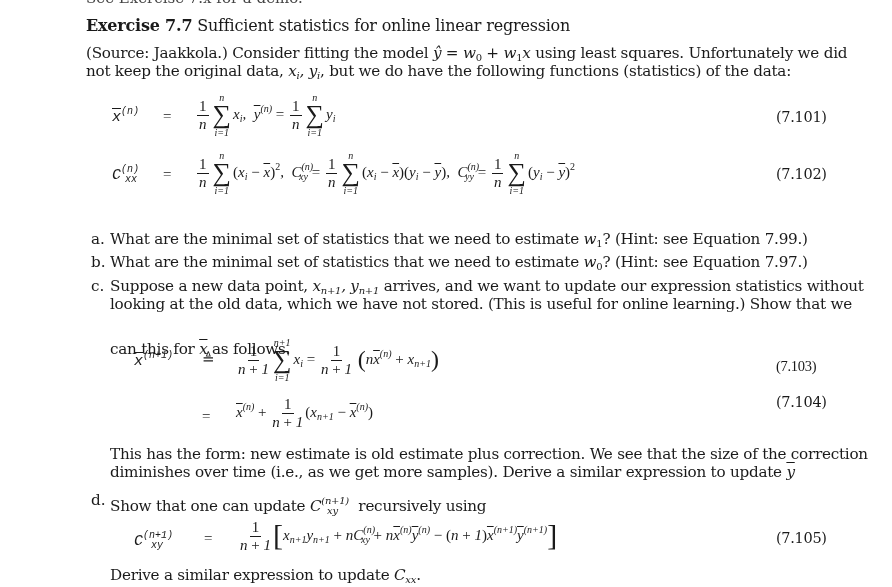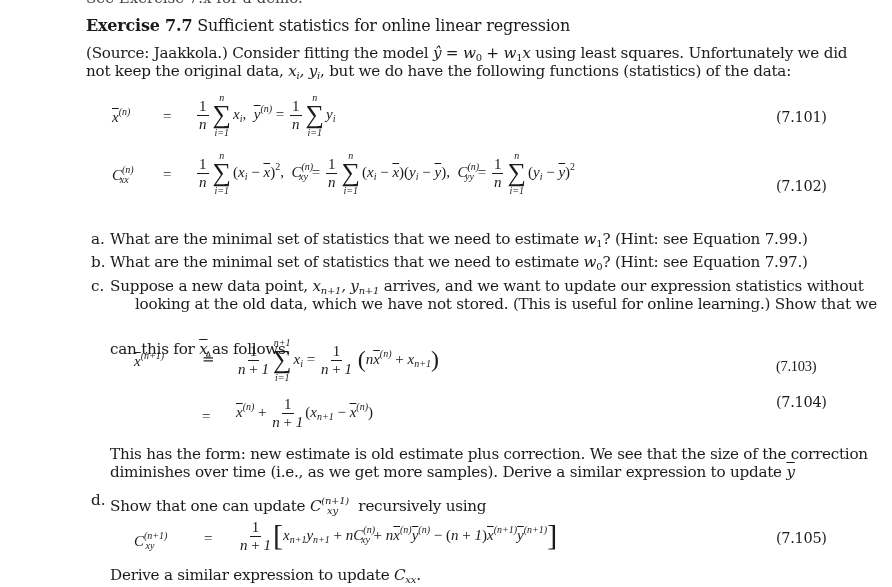--- a/index.html
+++ b/index.html
@@ -7,21 +7,21 @@
   body { position: relative; font-family: "DejaVu Serif", "Liberation Serif", serif; color: #1a1a1a; }
   .page { position: absolute; left: 0; top: 0; width: 742px; height: 587px; }
   .clipped-top { position: absolute; left: 86px; top: -11px; font-size: 15px; color: #444; white-space: nowrap; }
   .title { position: absolute; left: 86px; top: 16px; font-size: 16px; white-space: nowrap; letter-spacing: -0.2px; }
   .title b { font-weight: bold; }
   .para { position: absolute; font-size: 15.2px; line-height: 19px; white-space: nowrap; letter-spacing: -0.25px; }
   .m { font-family: "DejaVu Serif", "Liberation Serif", serif; font-style: italic; }
   .mr { font-style: normal; }
   .eqnum { position: absolute; left: 776px; font-size: 14.5px; letter-spacing: -0.3px; }
   .eq { position: absolute; font-size: 15px; white-space: nowrap; font-family: "Liberation Serif", "DejaVu Serif", serif; }
-  .lhs { position: absolute; font-size: 15px; font-family: Liberation Serif, serif; }
+  .lhs { position: absolute; font-size: 15px; font-family: Liberation Mono, monospace; }
   .rel { position: absolute; font-size: 15px; font-family: "Liberation Serif", "DejaVu Serif", serif; }
   .ol { text-decoration: overline; }
   sup { font-size: 10px; vertical-align: 7px; font-style: italic; }
   sub { font-size: 10px; vertical-align: -3px; font-style: italic; }
   .frac { display: inline-flex; flex-direction: column; align-items: center; vertical-align: middle; margin: 0 2px; }
   .frac .num { font-style: normal; border-bottom: 1px solid #1a1a1a; padding: 0 2px; line-height: 17px; }
   .frac .den { font-style: italic; line-height: 17px; }
   .sum { display: inline-flex; flex-direction: column; align-items: center; vertical-align: middle; margin: 0 2px; }
   .sum .top { font-size: 10px; font-style: italic; line-height: 10px; }
   .sum .sig { font-size: 26px; line-height: 24px; font-style: normal; }
@@ -89,37 +89,37 @@
         <span class="bot">i=1</span>
       </span><span class="mr">(</span>x<sub>i</sub> <span class="mr">−</span> <span class="ol">x</span><span class="mr">)(</span>y<sub>i</sub> <span class="mr">−</span> <span class="ol">y</span><span class="mr">)</span>,&nbsp;&nbsp;C<sup style="margin-right:-14px">(n)</sup><sub>yy</sub> <span class="mr">=</span> <span class="frac">
         <span class="num">1</span>
         <span class="den">n</span>
       </span><span class="sum">
         <span class="top">n</span>
         <span class="sig">∑</span>
         <span class="bot">i=1</span>
       </span><span class="mr">(</span>y<sub>i</sub> <span class="mr">−</span> <span class="ol">y</span><span class="mr">)</span><sup class="mr">2</sup>
   </div>
-  <div class="eqnum" style="top:166px;margin-top:12px;">(7.102)</div>
+  <div class="eqnum" style="top:166px;">(7.102)</div>
 
   <div class="item-label" style="left:91px; top:230px;">a.</div>
   <div class="para" style="left:110px; top:230px;">
     <span>What are the minimal set of statistics that we need to estimate </span><span class="m">w<sub class="mr">1</sub></span><span>? (Hint: see Equation 7.99.)</span>
   </div>
 
   <div class="item-label" style="left:91px; top:253px;">b.</div>
   <div class="para" style="left:110px; top:253px;">
     <span>What are the minimal set of statistics that we need to estimate </span><span class="m">w<sub class="mr">0</sub></span><span>? (Hint: see Equation 7.97.)</span>
   </div>
 
   <div class="item-label" style="left:91px; top:277px;">c.</div>
   <div class="para" style="left:110px; top:277px;">
     <span>Suppose a new data point, </span><span class="m">x<sub>n+1</sub>, y<sub>n+1</sub></span><span> arrives, and we want to update our expression statistics without</span>
   </div>
-  <div class="para" style="left:110px; top:295px;margin-left:25px;">looking at the old data, which we have not stored. (This is useful for online learning.) Show that we</div>
+  <div class="para" style="left:110px; top:295px;">looking at the old data, which we have not stored. (This is useful for online learning.) Show that we</div>
   <div class="para" style="left:110px; top:313px;margin-top:27px;">
     <span>can this for </span><span class="m ol">x</span><span> as follows.</span>
   </div>
 
   <div class="lhs m" style="left:134px; top:350px;"><span class="ol">x</span><sup>(n+1)</sup></div>
   <div class="rel" style="left:202px; top:350px;">≜</div>
   <div class="eq m" style="left:236px; top:338px;">
     <span class="frac">
         <span class="num">1</span>
         <span class="den">n <span class="mr">+</span> 1</span>

